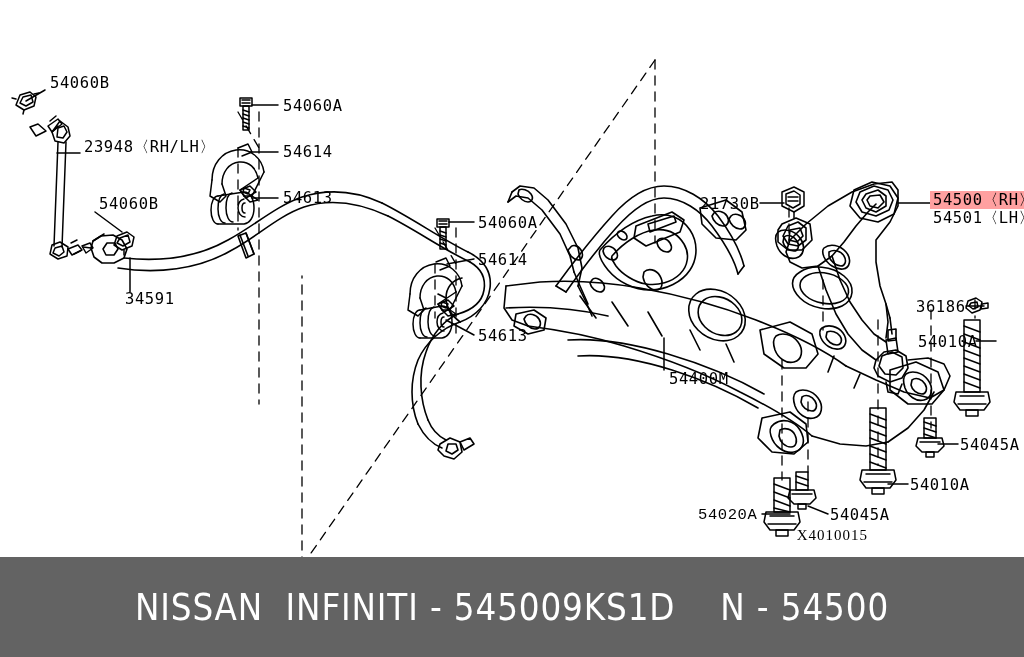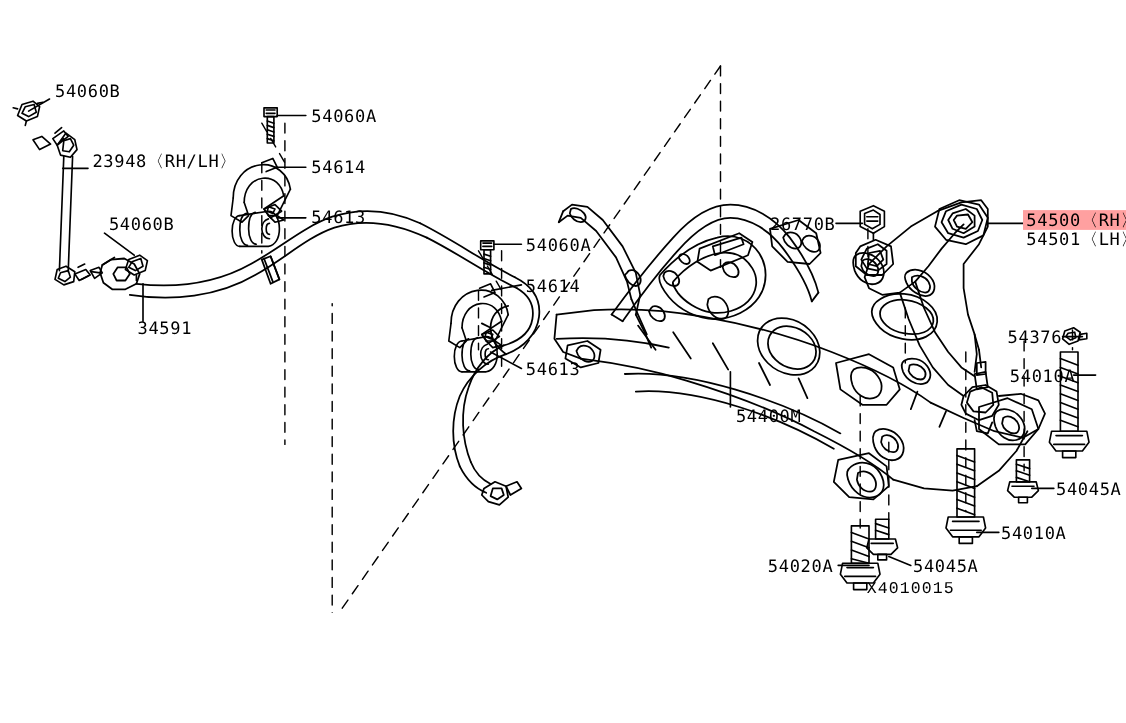--- a/index.html
+++ b/index.html
@@ -38,21 +38,21 @@
     line-height: 18px;
   }
   .lbl-hl {
     background: #ffa0a0;
     padding: 0 2px 0 3px;
   }
   .diagcode {
     position: absolute;
     right: 8px;
     top: 527px;
-    font-family: Liberation Mono, monospace;
+    font-family: Liberation Serif, serif;
     font-size: 15px;
     letter-spacing: 1px;
     color: #000000;
   }
   #footer-band {
     position: absolute;
     left: 0;
     top: 557px;
     width: 1024px;
     height: 100px;
@@ -410,28 +410,31 @@
     <div class="lbl" style="left:50px;  top:74px;">54060B</div>
     <div class="lbl" style="left:84px;  top:138px;">23948〈RH/LH〉</div>
     <div class="lbl" style="left:99px;  top:195px;">54060B</div>
     <div class="lbl" style="left:125px; top:290px;">34591</div>
     <div class="lbl" style="left:283px; top:97px;">54060A</div>
     <div class="lbl" style="left:283px; top:143px;">54614</div>
     <div class="lbl" style="left:283px; top:189px;">54613</div>
     <div class="lbl" style="left:478px; top:214px;">54060A</div>
     <div class="lbl" style="left:478px; top:251px;">54614</div>
     <div class="lbl" style="left:478px; top:327px;">54613</div>
-    <div class="lbl" style="left:700px; top:195px;">26770B</div>
+    <div class="lbl" style="left:700px; top:195px;">21730B</div>
     <div class="lbl" style="left:637px; top:370px;margin-left:32px;">54400M</div>
     <div class="lbl lbl-hl" style="left:930px; top:191px;">54500〈RH〉</div>
     <div class="lbl" style="left:933px; top:209px;">54501〈LH〉</div>
-    <div class="lbl" style="left:916px; top:298px;">54376</div>
+    <div class="lbl" style="left:916px; top:298px;">36186</div>
     <div class="lbl" style="left:918px; top:333px;">54010A</div>
     <div class="lbl" style="left:960px; top:436px;">54045A</div>
     <div class="lbl" style="left:910px; top:476px;">54010A</div>
     <div class="lbl" style="left:830px; top:506px;">54045A</div>
-    <div class="lbl" style="left:698px; top:506px;">54020A</div>
+    <div class="lbl" style="left:698px; top:506px;font-family:Liberation Mono, monospace;">54020A</div>
 
     <div class="diagcode">X4010015</div>
   </div>
 
+  <div id="footer-band">
+    <div id="footer-text">NISSAN  INFINITI - 545009KS1D    N - 54500</div>
+  </div>
 
 </div>
 
 </body></html>

